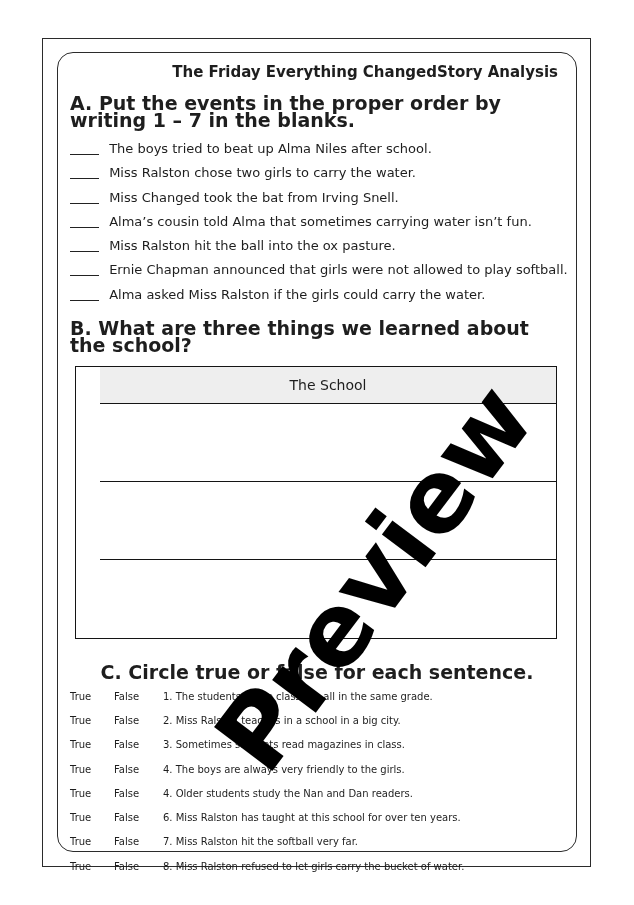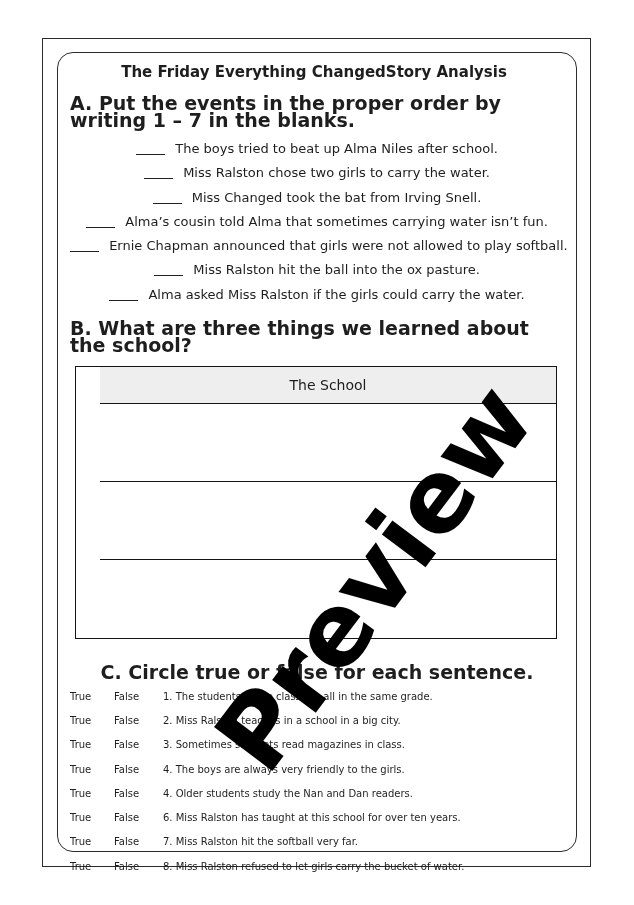--- a/index.html
+++ b/index.html
@@ -18,27 +18,27 @@
     background:#fff;
   }
   .inner-frame {
     position:absolute; left:14px; top:13px;
     width:520px; height:800px;
     border:1px solid #2b2b2b;
     border-radius:16px;
     padding:0 12px;
   }
   .header-row {
-    display:flex; justify-content:center;
+    display:flex; justify-content:flex-end;
     margin-top:9px; padding-right:6px;
     font-size:15px; font-weight:bold; line-height:20px;
   }
   .instruction { font-size:19px; line-height:17px; margin-top:13px;font-weight:bold; }
   .event-list { margin-top:8px; font-size:13px; }
-  .event-item { line-height:24.3px; white-space:nowrap;text-align:center; }
+  .event-item { line-height:24.3px; white-space:nowrap; }
   .blank {
     display:inline-block; width:29px; height:12px;
     border-bottom:1px solid #222;
     vertical-align:-2px; margin-right:6px;
   }
   .school-table {
     margin:12px 0 0 5px; width:482px;
     border:1px solid #141414;
     padding-left:24px;
   }
@@ -95,26 +95,26 @@
           <span>Miss Changed took the bat from Irving Snell.</span>
         </div>
 
         <div class="event-item">
           <span class="blank"></span>
           <span>Alma’s cousin told Alma that sometimes carrying water isn’t fun.</span>
         </div>
 
         <div class="event-item">
           <span class="blank"></span>
-          <span>Ernie Chapman announced that girls were not allowed to play softball.</span>
+          <span>Miss Ralston hit the ball into the ox pasture.</span>
         </div>
 
         <div class="event-item">
           <span class="blank"></span>
-          <span>Miss Ralston hit the ball into the ox pasture.</span>
+          <span>Ernie Chapman announced that girls were not allowed to play softball.</span>
         </div>
 
         <div class="event-item">
           <span class="blank"></span>
           <span>Alma asked Miss Ralston if the girls could carry the water.</span>
         </div>
 
     </div>
 
     <div class="instruction">B. What are three things we learned about the school?</div>

